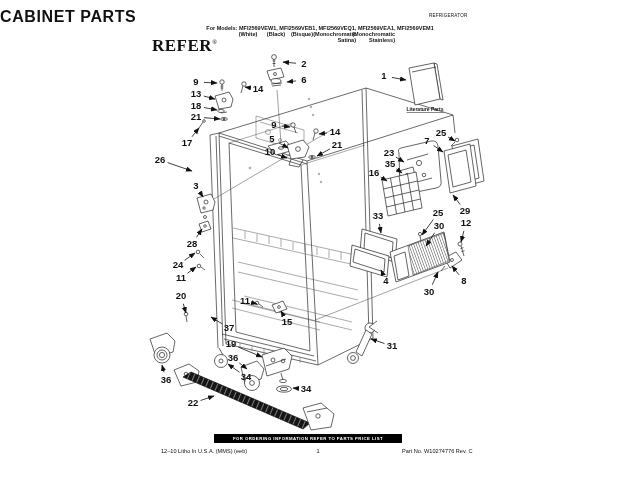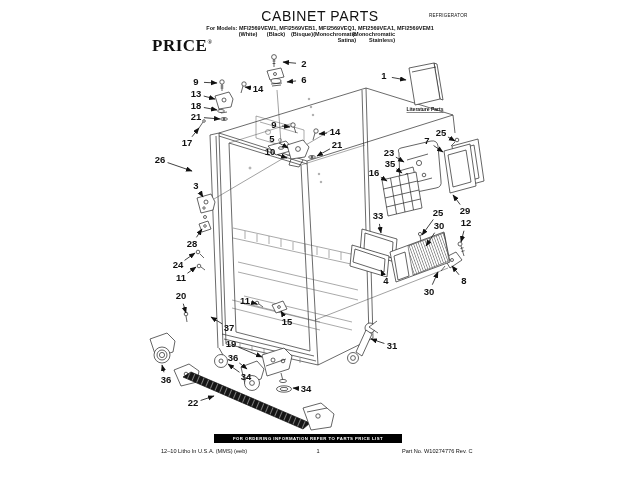--- a/index.html
+++ b/index.html
@@ -1,19 +1,19 @@
 <!DOCTYPE html>
 <html><head>
 <meta charset="utf-8">
 <style>
   html,body{margin:0;padding:0;background:#e8e8e8;}
   .page{position:relative;width:640px;height:480px;background:#ffffff;overflow:hidden;
         font-family:"Liberation Sans",sans-serif;color:#111;}
   .abs{position:absolute;}
-  .title{top:8px;left:0;right:0;text-align:center;font-size:14px;font-weight:normal;letter-spacing:.6px;}
+  .title{top:8px;left:0;right:0;font-size:16px;font-weight:bold;letter-spacing:.6px;}
   .doctype{top:13px;left:429px;font-size:4.6px;letter-spacing:.2px;}
   .models{top:25px;left:0;right:0;text-align:center;font-size:5.5px;font-weight:bold;}
   .colcol{top:31px;font-size:5.5px;font-weight:bold;line-height:1.15;width:44px;text-align:center;}
   .colcol.r{text-align:right;}
   .brand{top:36px;left:152px;font-family:"Liberation Serif",serif;font-size:17px;font-weight:bold;letter-spacing:.5px;}
   .brand sup{font-size:6px;}
   .orderbar{top:434px;left:214px;width:188px;height:9px;background:#000;color:#fff;
             font-size:4.3px;font-weight:bold;letter-spacing:.45px;text-align:center;line-height:9px;}
   .litho{top:448px;left:161px;font-size:5.6px;}
   .pageno{top:448px;left:308px;width:20px;text-align:center;font-size:5.6px;}
@@ -428,20 +428,20 @@
   </svg>
 
   <div class="abs title">CABINET PARTS</div>
   <div class="abs doctype">REFRIGERATOR</div>
   <div class="abs models">For Models: MFI2569VEW1, MFI2569VEB1, MFI2569VEQ1, MFI2569VEA1, MFI2569VEM1</div>
   <div class="abs colcol" style="left:226px;">(White)</div>
   <div class="abs colcol" style="left:254px;">(Black)</div>
   <div class="abs colcol" style="left:280px;">(Bisque)</div>
   <div class="abs colcol r" style="left:312px;">(Monochromatic Satina)</div>
   <div class="abs colcol r" style="left:349px;width:46px;">(Monochromatic Stainless)</div>
-  <div class="abs brand"><span>PRICE</span><sup>®</sup></div>
+  <div class="abs brand"><span>REFER</span><sup>®</sup></div>
 
   <div class="abs orderbar">FOR ORDERING INFORMATION REFER TO PARTS PRICE LIST</div>
   <div class="abs litho">12–10 Litho In U.S.A. (MMS) (eeb)</div>
   <div class="abs pageno">1</div>
   <div class="abs partno">Part No. W10274776 Rev. C</div>
 
 </div>
 
 </body></html>

